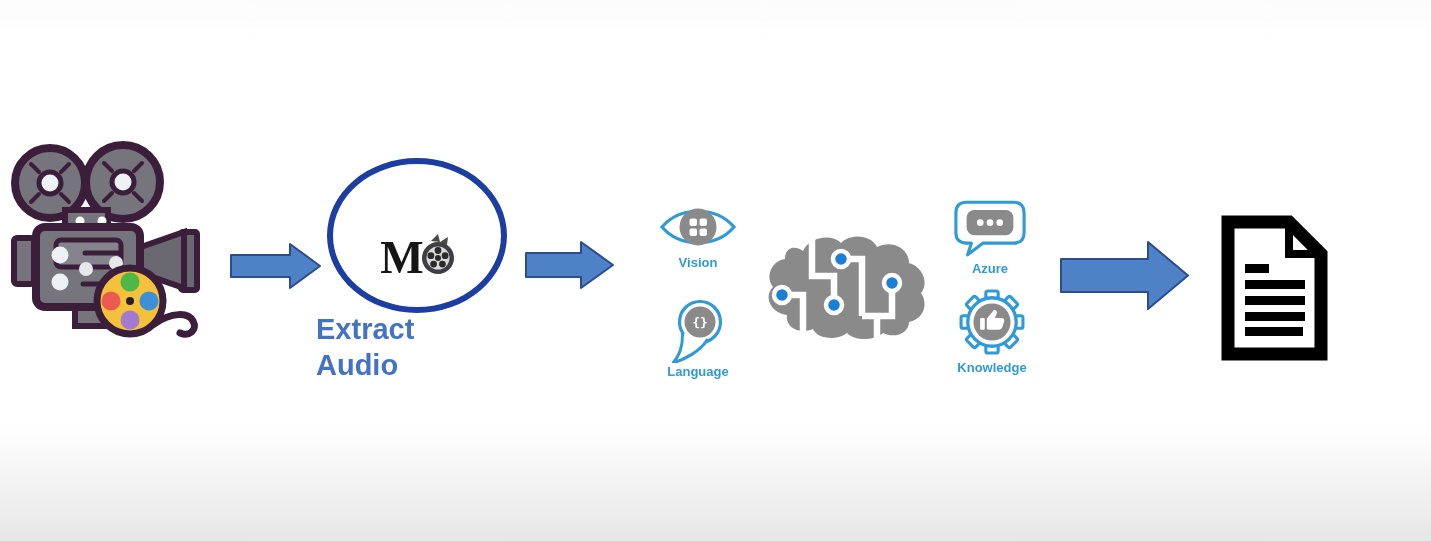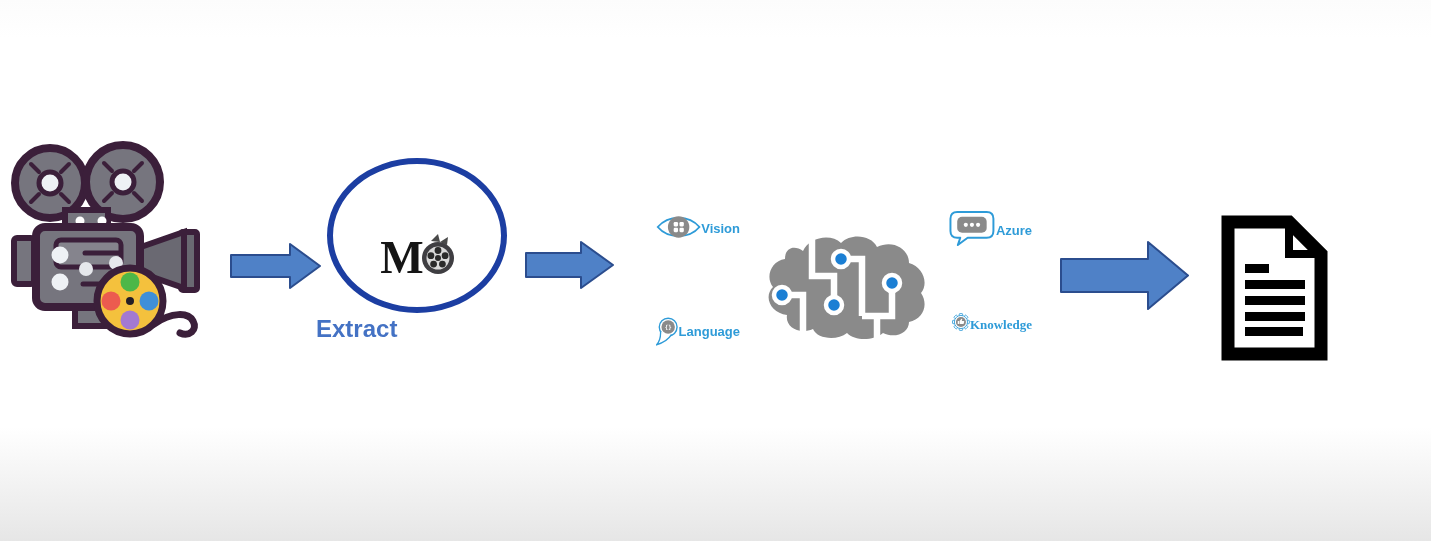--- a/index.html
+++ b/index.html
@@ -17,24 +17,24 @@
   }
   .logo-row{
     left:325px;top:233px;width:184px;height:50px;
     display:flex;justify-content:center;align-items:flex-end;
     font-family:"Liberation Serif",serif;font-weight:700;font-size:46px;
     line-height:50px;color:#151515;letter-spacing:-1px;z-index:2;
   }
   .logo-reel{margin:0 -2px 8px -3px;}
   .extract-caption{
     left:316px;top:311px;width:160px;
-    font-size:24px;line-height:36px;font-weight:600;color:#4472c4;
+    font-size:29px;line-height:36px;font-weight:600;color:#4472c4;
   }
   
-  .svc{display:flex;flex-direction:row;align-items:center;}
+  .svc{display:flex;flex-direction:column;align-items:center;}
   .svc-label{
     font-size:13px;font-weight:600;color:#2e9bd8;white-space:nowrap;
   }
   .azure-caption{
     left:755px;top:344px;width:172px;text-align:center;
     font-size:10.5px;line-height:13px;font-weight:700;color:#232e63;
   }
 </style>
 </head>
 <body>
@@ -110,20 +110,21 @@
       <circle cx="18" cy="19.5" r="3.4" fill="#2b2b2b"></circle>
       <circle cx="10.9" cy="24.7" r="3.4" fill="#2b2b2b"></circle>
       <circle cx="13.6" cy="33.1" r="3.4" fill="#2b2b2b"></circle>
       <circle cx="22.4" cy="33.1" r="3.4" fill="#2b2b2b"></circle>
       <circle cx="25.1" cy="24.7" r="3.4" fill="#2b2b2b"></circle>
       <circle cx="18" cy="27" r="3" fill="#2b2b2b"></circle>
     </svg>
   </div>
   <div class="abs extract-caption">
     <div>Extract</div>
+    <div>Audio</div>
   </div>
 
   <div class="abs arrow" style="left:525px;top:241px;">
     <svg width="90" height="48" viewBox="0 0 90 48">
       <polygon points="1,12 56,12 56,1 88,24 56,47 56,36 1,36" fill="#4f81c7" stroke="#2b4d8e" stroke-width="2" stroke-linejoin="round"></polygon>
     </svg>
   </div>
 
   <div class="abs svc" style="left:656px;top:202px;width:84px;">
     <svg width="78" height="50" viewBox="0 0 78 50">
@@ -194,21 +195,21 @@
           <rect x="51" y="26" width="11" height="12" rx="2"></rect>
         </g>
       </g>
       <circle cx="32" cy="32" r="24" fill="#fff"></circle>
       <circle cx="32" cy="32" r="23.5" fill="none" stroke="#2e9bd8" stroke-width="3.2"></circle>
       <circle cx="32" cy="32" r="18" fill="#8a8a8a"></circle>
       <rect x="20.5" y="28" width="4.5" height="11.5" rx="1" fill="#fff"></rect>
       <path d="M27 38.5 V28.5 L32.5 22 Q33.5 19.5 35.5 20.5 Q37.5 21.8 36.3 24.5 L34.8 28 H41.5
                Q44.5 28.3 43.8 31.2 L42 37.2 Q41.2 39.5 38.8 39.5 H29.5 Q27 39.5 27 38.5 Z" fill="#fff"></path>
     </svg>
-    <div class="svc-label" style="margin-top:5px;font-family:Liberation Serif, serif;">Knowledge</div>
+    <div class="svc-label" style="margin-top:5px;">Knowledge</div>
   </div>
 
   <div class="abs arrow" style="left:1060px;top:241px;">
     <svg width="130" height="69" viewBox="0 0 130 69">
       <polygon points="1,18 88,18 88,1 128,34.5 88,68 88,51 1,51" fill="#4f81c7" stroke="#2b4d8e" stroke-width="2" stroke-linejoin="round"></polygon>
     </svg>
   </div>
 
   <svg class="abs" style="left:1218px;top:215px;" width="112" height="146" viewBox="0 0 112 146">
     <path d="M10 7 L71 7 L103 39 L103 139 L10 139 Z" fill="#fff" stroke="#000" stroke-width="13" stroke-miterlimit="4"></path>

